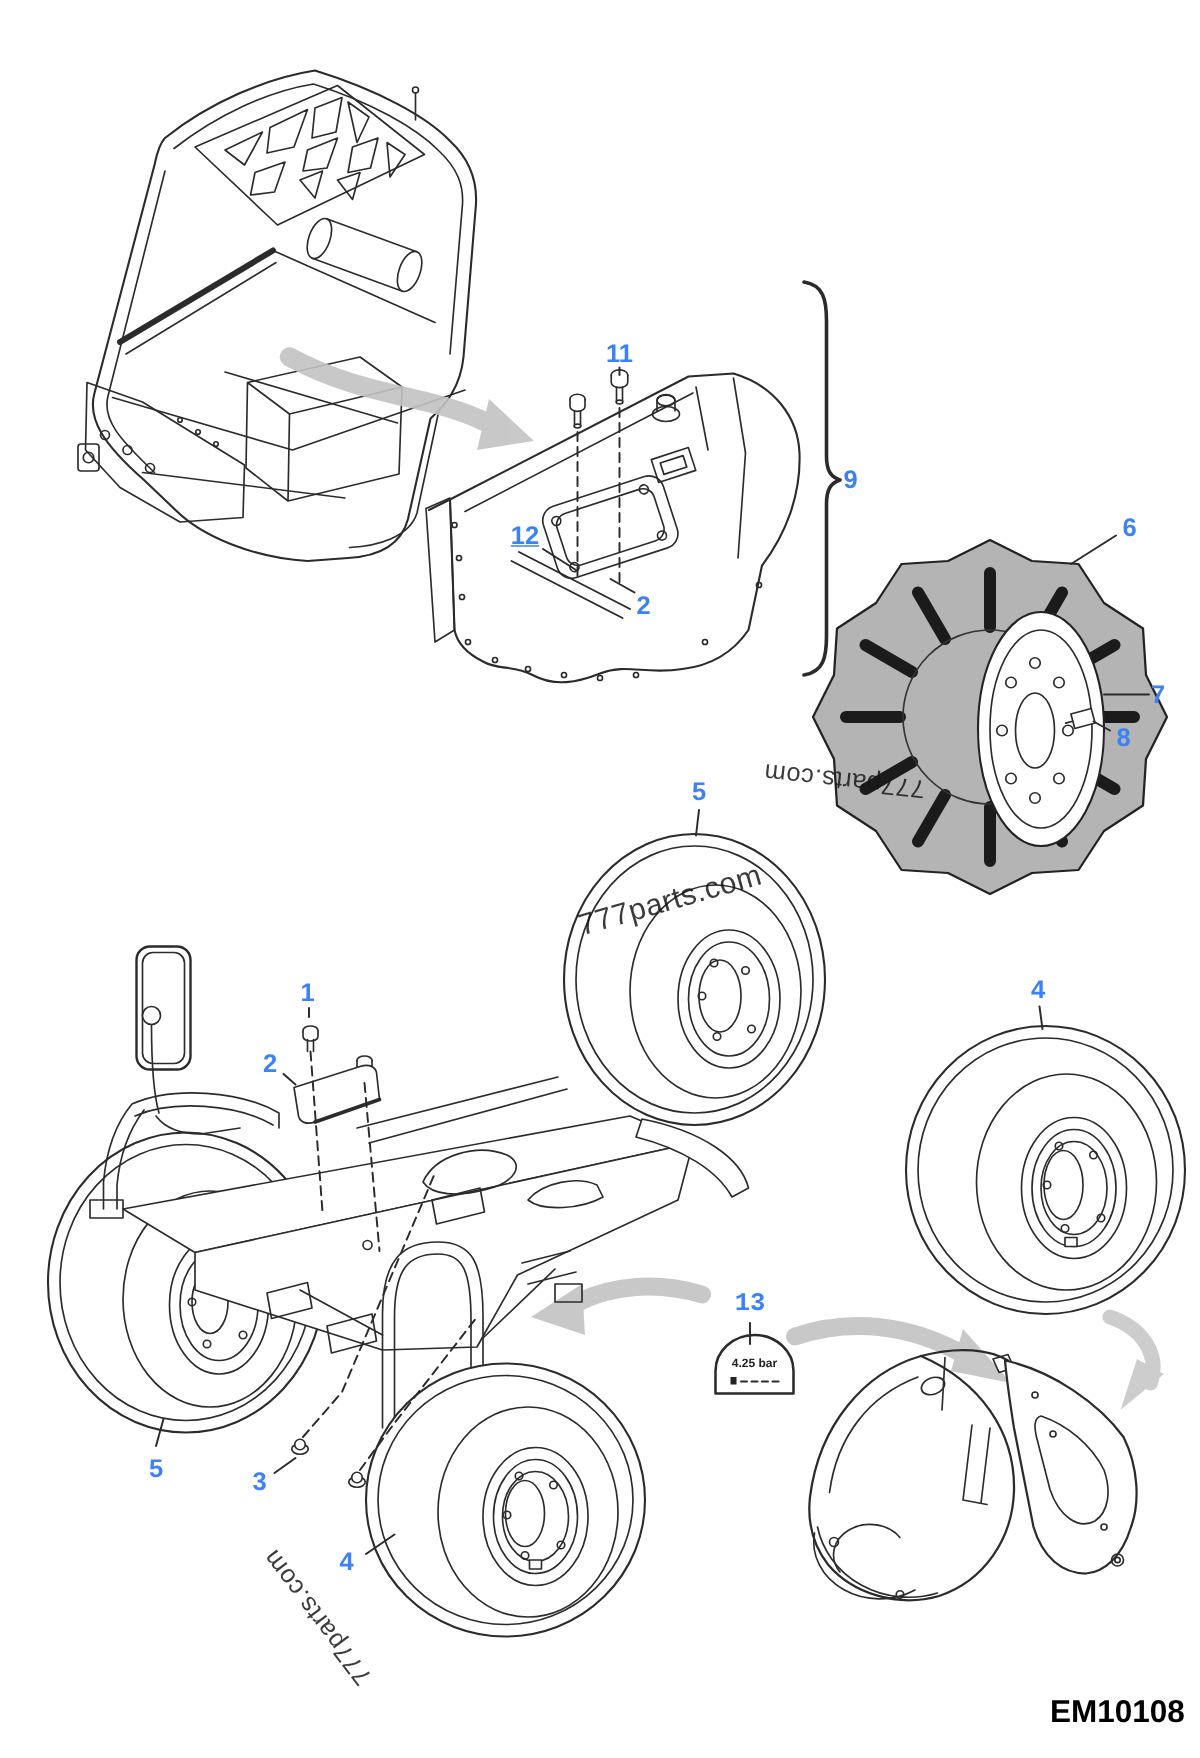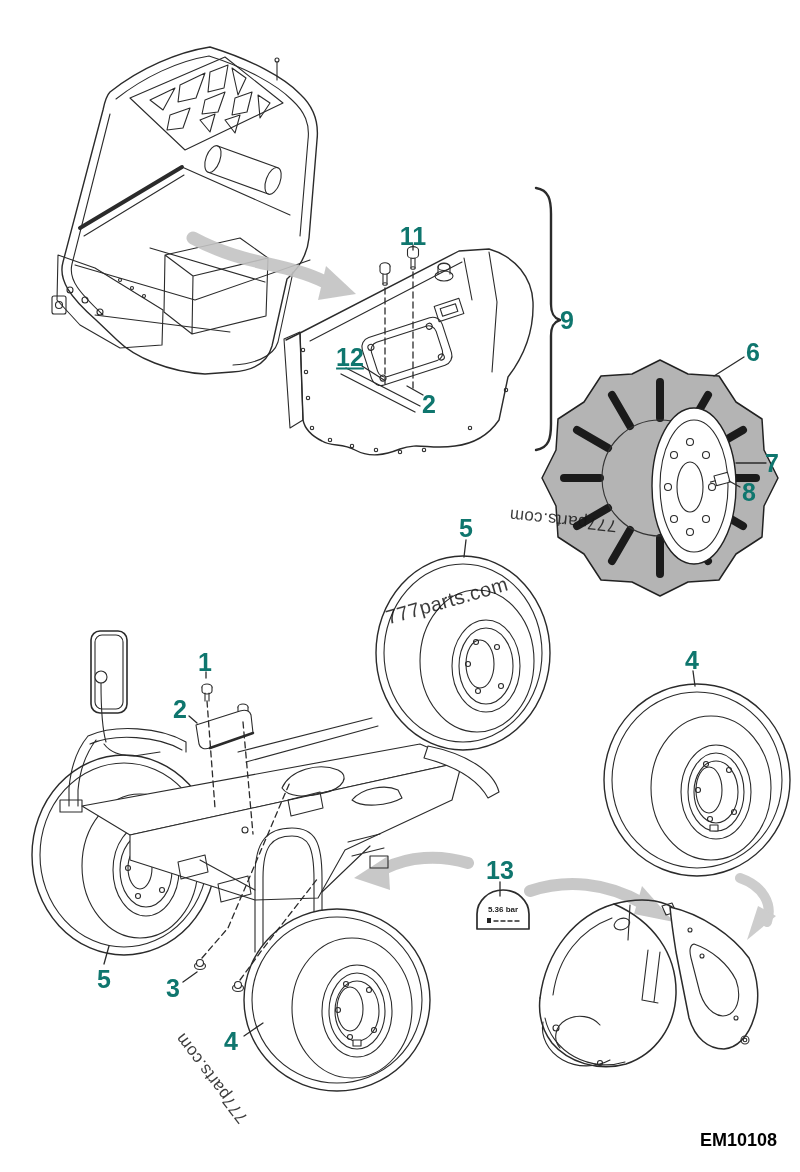--- a/index.html
+++ b/index.html
@@ -1,26 +1,26 @@
 <!DOCTYPE html>
 <html><head>
 <meta charset="utf-8">
 <style>
   html,body{margin:0;padding:0;background:#fff;}
   .canvas{position:relative;width:800px;height:1172px;background:#ffffff;overflow:hidden;
           font-family:"Liberation Sans", sans-serif;}
   svg.art{position:absolute;left:0;top:0;}
   .callout{position:absolute;transform:translate(-50%,-50%);font-weight:bold;
-           font-size:25px;color:#0f766e;line-height:1;white-space:nowrap;}
+           font-size:17px;color:#3b82f6;line-height:1;white-space:nowrap;}
   .watermark{position:absolute;transform-origin:center;color:#161616;opacity:.84;
              white-space:nowrap;letter-spacing:.4px;}
   .wm-large-tire{left:563px;top:520px;font-size:17px;transform:translate(-50%,-50%) rotate(186deg);}
   .wm-mid-tire{left:447px;top:601px;font-size:20px;transform:translate(-50%,-50%) rotate(-16deg);}
   .wm-bottom{left:212px;top:1078px;font-size:17px;transform:translate(-50%,-50%) rotate(233deg);}
-  .diagram-code{position:absolute;left:700px;top:1130px;font-weight:bold;font-size:18px;color:#000;}
+  .diagram-code{position:absolute;left:700px;top:1130px;font-weight:bold;font-size:21px;color:#000;}
   .decal-text{position:absolute;left:503px;top:909px;transform:translate(-50%,-50%);
               font-size:8px;font-weight:bold;color:#222;white-space:nowrap;}
 </style>
 </head>
 <body>
 
 <div class="canvas">
 
 <svg class="art" width="800" height="1172" viewBox="0 0 800 1172">
   <g fill="none" stroke="#2b2b2b" stroke-width="1.1" stroke-linecap="round" stroke-linejoin="round">
@@ -358,23 +358,23 @@
 <div class="callout" style="left:231px;top:1041px;">4</div>
 <div class="callout" style="left:466px;top:528px;">5</div>
 <div class="callout" style="left:104px;top:979px;">5</div>
 <div class="callout" style="left:753px;top:352px;">6</div>
 <div class="callout" style="left:772px;top:463px;">7</div>
 <div class="callout" style="left:749px;top:492px;">8</div>
 <div class="callout" style="left:567px;top:320px;">9</div>
 <div class="callout" style="left:429px;top:404px;">2</div>
 <div class="callout" style="left:413px;top:236px;">11</div>
 <div class="callout" style="left:350px;top:357px;text-decoration:underline;">12</div>
-<div class="callout" style="left:500px;top:870px;">13</div>
-
-<div class="decal-text">5.36 bar</div>
+<div class="callout" style="left:500px;top:870px;font-family:Liberation Mono, monospace;">13</div>
+
+<div class="decal-text">4.25 bar</div>
 
 <div class="watermark wm-large-tire">777parts.com</div>
 <div class="watermark wm-mid-tire">777parts.com</div>
 <div class="watermark wm-bottom">777parts.com</div>
 
 <div class="diagram-code">EM10108</div>
 
 </div>
 
 </body></html>

